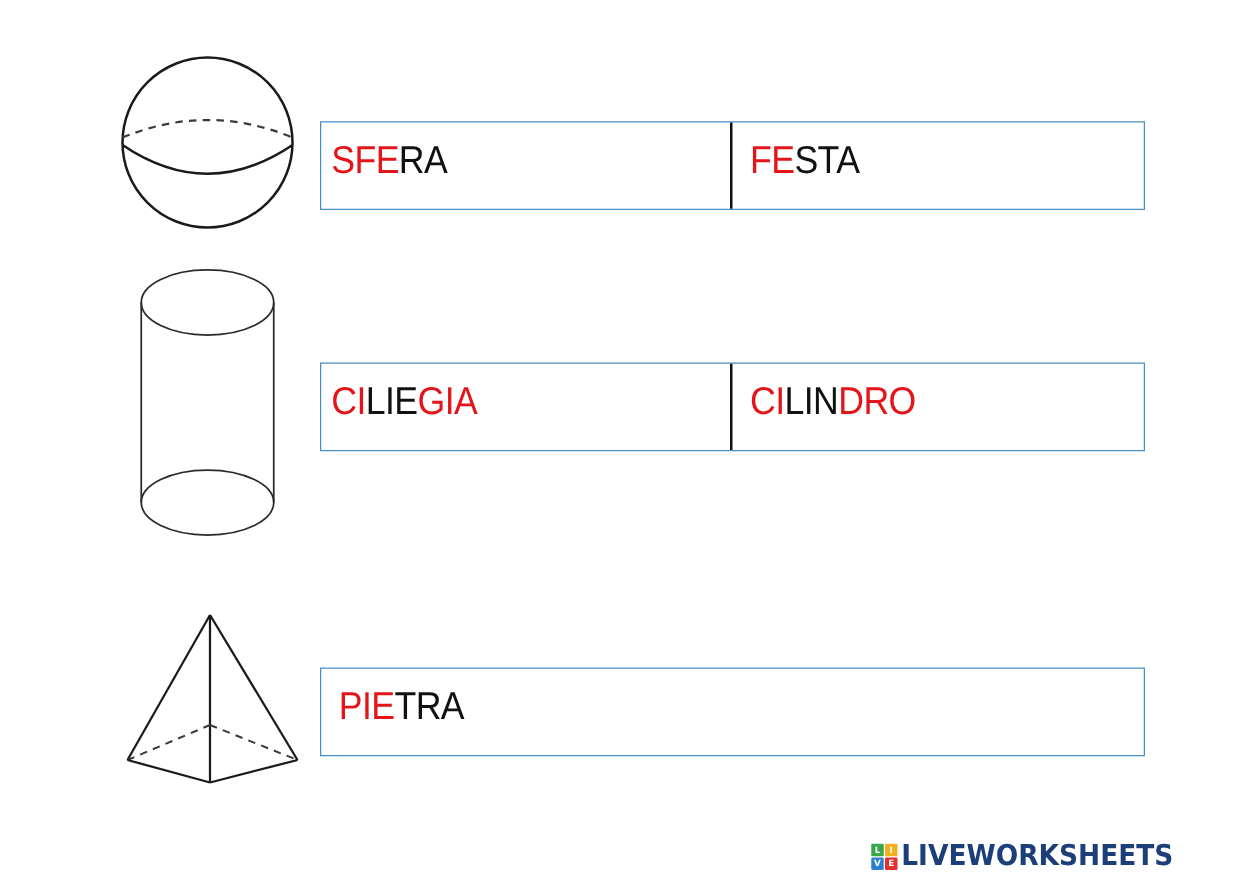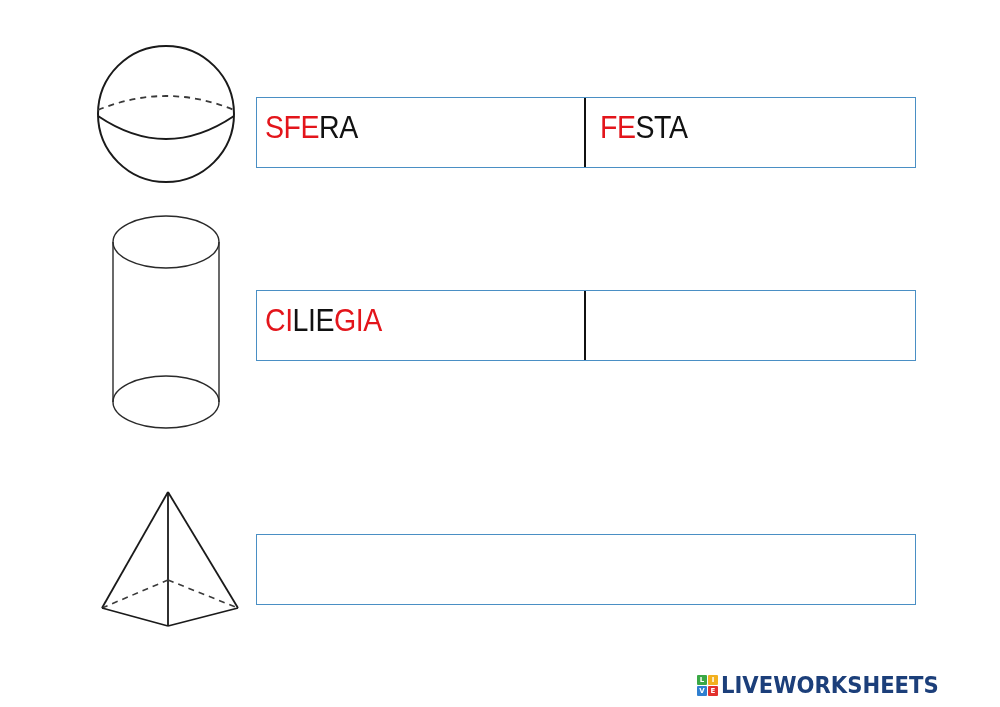--- a/index.html
+++ b/index.html
@@ -130,23 +130,33 @@
     </span>
   </div>
 </div>
 
 <div class="row-box" style="top:290px;">
   <div class="cell left">
     <span class="word">
       <span class="seg red">CI</span><span class="seg black">LIE</span><span class="seg red">GIA</span>
     </span>
   </div>
+  <div class="cell right">
+    <span class="word">
+      <span class="seg red">CI</span><span class="seg black">LIN</span><span class="seg red">DRO</span>
+    </span>
+  </div>
 </div>
 
 <div class="row-box" style="top:534px;">
+  <div class="cell right">
+    <span class="word">
+      <span class="seg red">PIE</span><span class="seg black">TRA</span>
+    </span>
+  </div>
 </div>
 
 <div class="logo">
   <div class="logo-grid">
     <span style="background:#3aa845;">L</span>
     <span style="background:#f2b01e;">I</span>
     <span style="background:#2f7fd0;">V</span>
     <span style="background:#e2312d;">E</span>
   </div>
   <div class="logo-text">LIVEWORKSHEETS</div>

